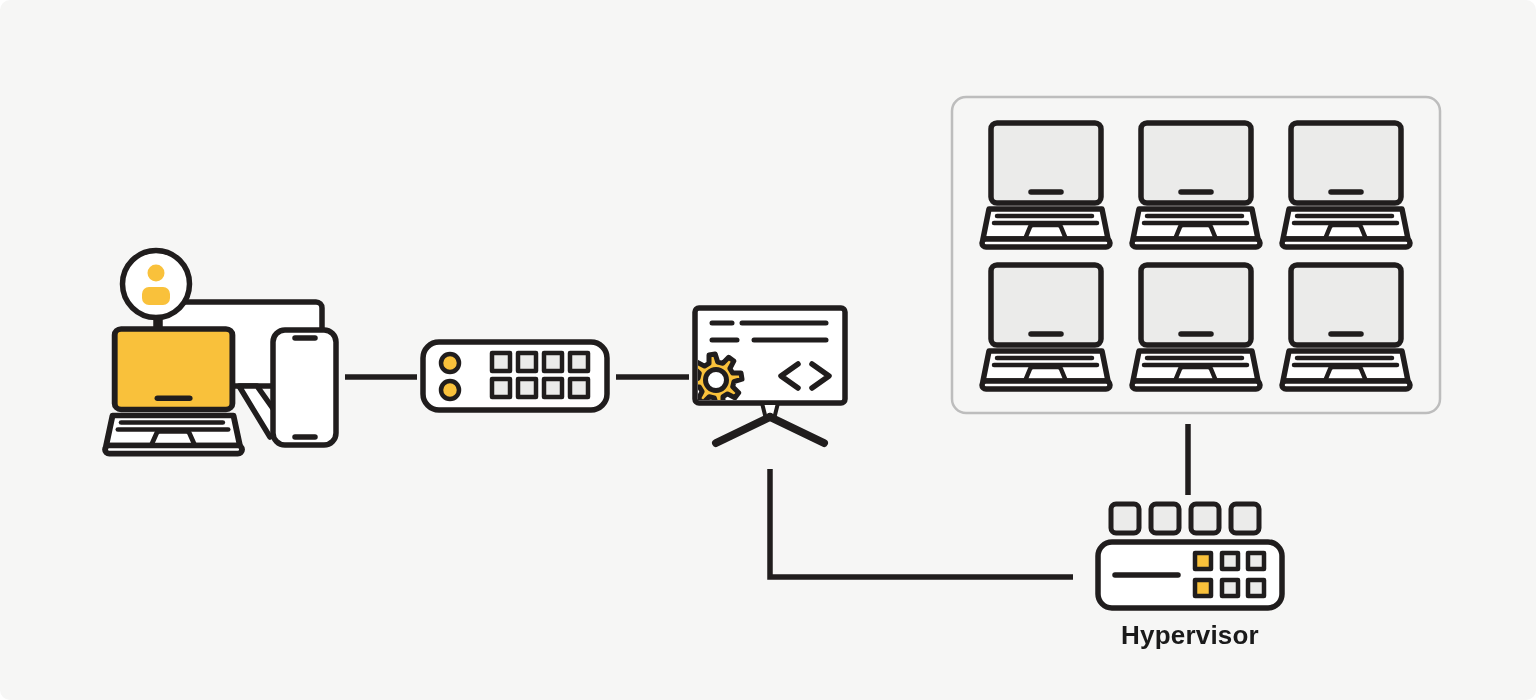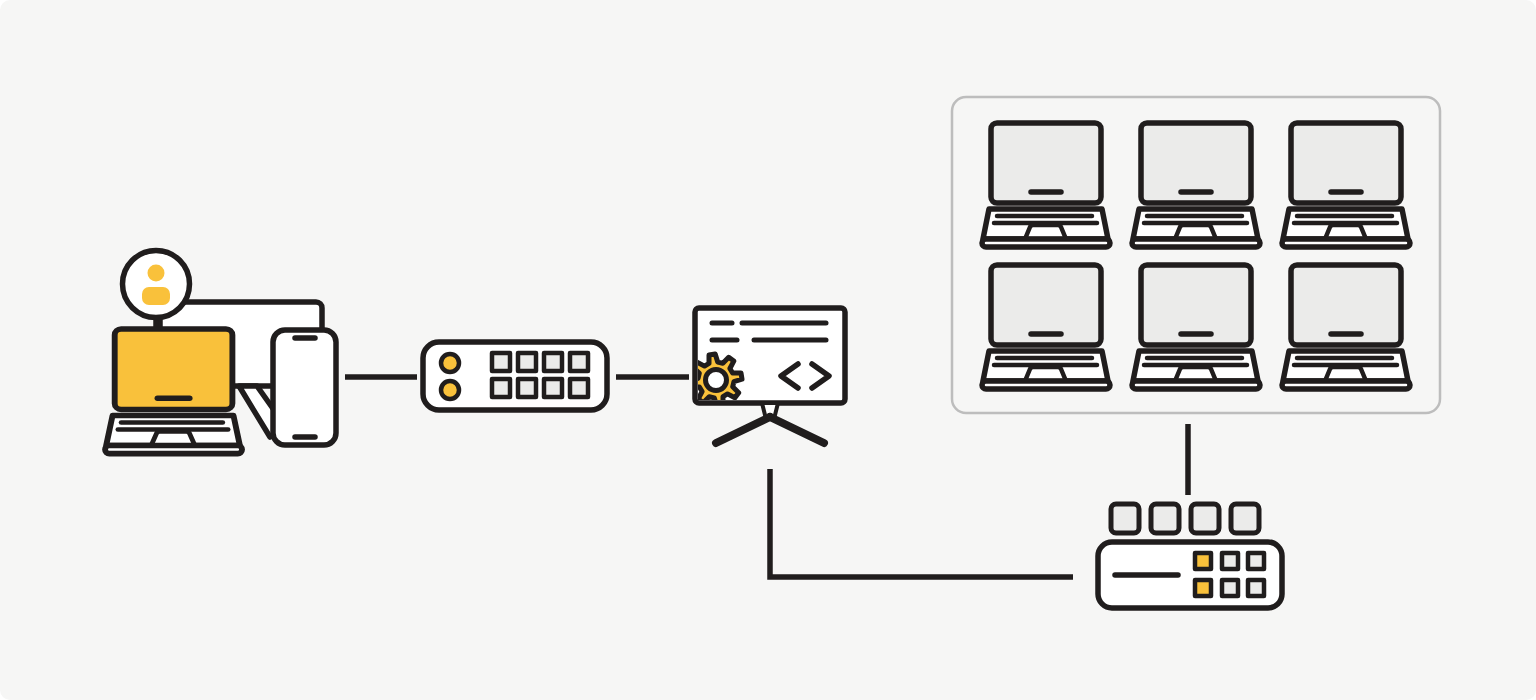--- a/index.html
+++ b/index.html
@@ -142,13 +142,14 @@
       <rect class="o4 fy" x="1195" y="553" width="16" height="16"></rect>
       <rect class="o4 fg" x="1222" y="553" width="16" height="16"></rect>
       <rect class="o4 fg" x="1248" y="553" width="16" height="16"></rect>
       <rect class="o4 fy" x="1195" y="580" width="16" height="16"></rect>
       <rect class="o4 fg" x="1222" y="580" width="16" height="16"></rect>
       <rect class="o4 fg" x="1248" y="580" width="16" height="16"></rect>
     </g>
   </g>
 </svg>
 
+<div class="hv-label">Hypervisor</div>
 </div>
 
 </body></html>

